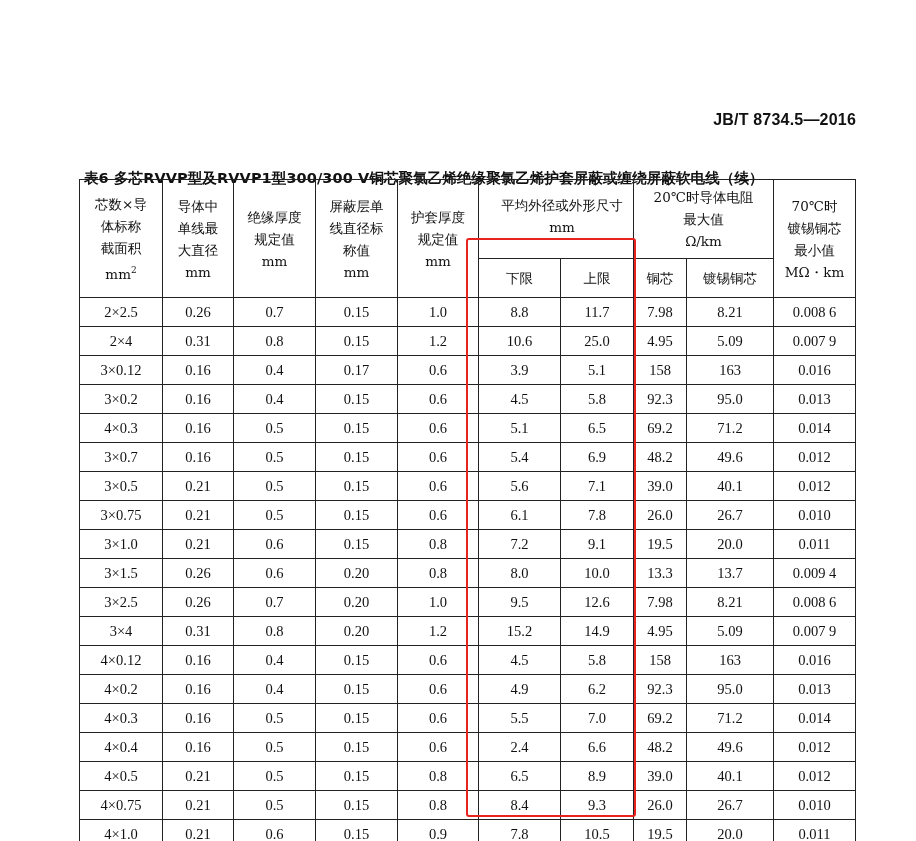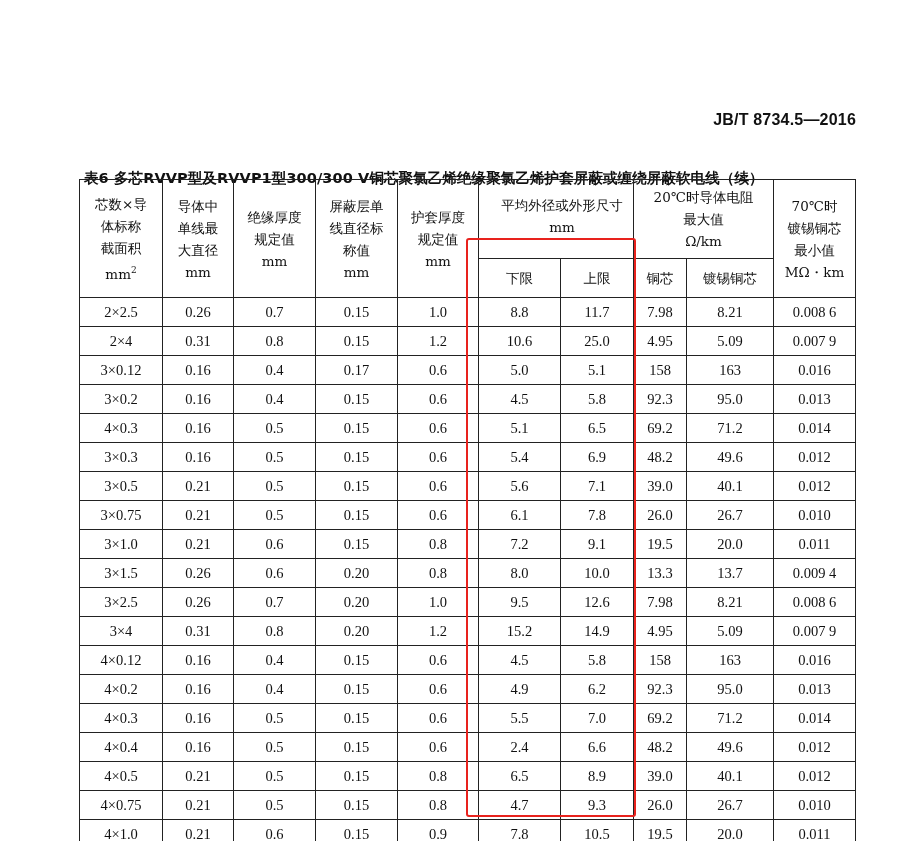--- a/index.html
+++ b/index.html
@@ -140,21 +140,21 @@
         <td>4.95</td>
         <td>5.09</td>
         <td>0.007 9</td>
       </tr>
       <tr class="data">
         <td>3×0.12</td>
         <td>0.16</td>
         <td>0.4</td>
         <td>0.17</td>
         <td>0.6</td>
-        <td>5.0</td>
+        <td>3.9</td>
         <td>5.1</td>
         <td>158</td>
         <td>163</td>
         <td>0.016</td>
       </tr>
       <tr class="data">
         <td>3×0.2</td>
         <td>0.16</td>
         <td>0.4</td>
         <td>0.15</td>
@@ -171,21 +171,21 @@
         <td>0.5</td>
         <td>0.15</td>
         <td>0.6</td>
         <td>5.1</td>
         <td>6.5</td>
         <td>69.2</td>
         <td>71.2</td>
         <td>0.014</td>
       </tr>
       <tr class="data">
-        <td>3×0.3</td>
+        <td>3×0.7</td>
         <td>0.16</td>
         <td>0.5</td>
         <td>0.15</td>
         <td>0.6</td>
         <td>5.4</td>
         <td>6.9</td>
         <td>48.2</td>
         <td>49.6</td>
         <td>0.012</td>
       </tr>
@@ -320,21 +320,21 @@
         <td>39.0</td>
         <td>40.1</td>
         <td>0.012</td>
       </tr>
       <tr class="data">
         <td>4×0.75</td>
         <td>0.21</td>
         <td>0.5</td>
         <td>0.15</td>
         <td>0.8</td>
-        <td>4.7</td>
+        <td>8.4</td>
         <td>9.3</td>
         <td>26.0</td>
         <td>26.7</td>
         <td>0.010</td>
       </tr>
       <tr class="data">
         <td>4×1.0</td>
         <td>0.21</td>
         <td>0.6</td>
         <td>0.15</td>

